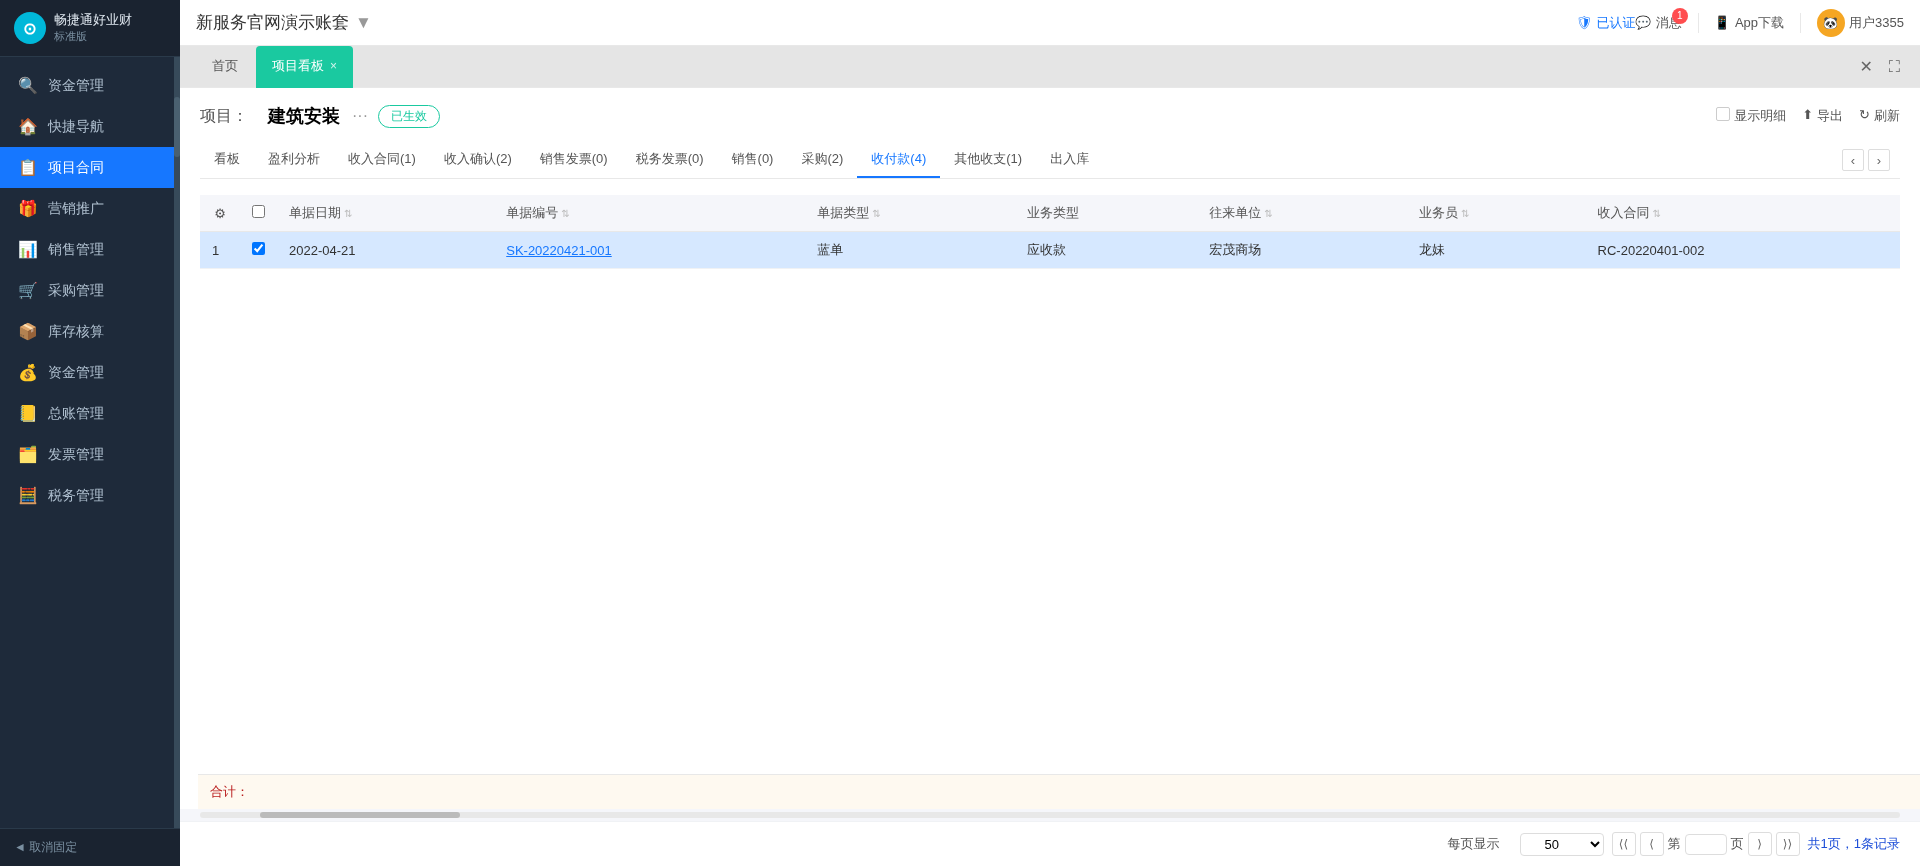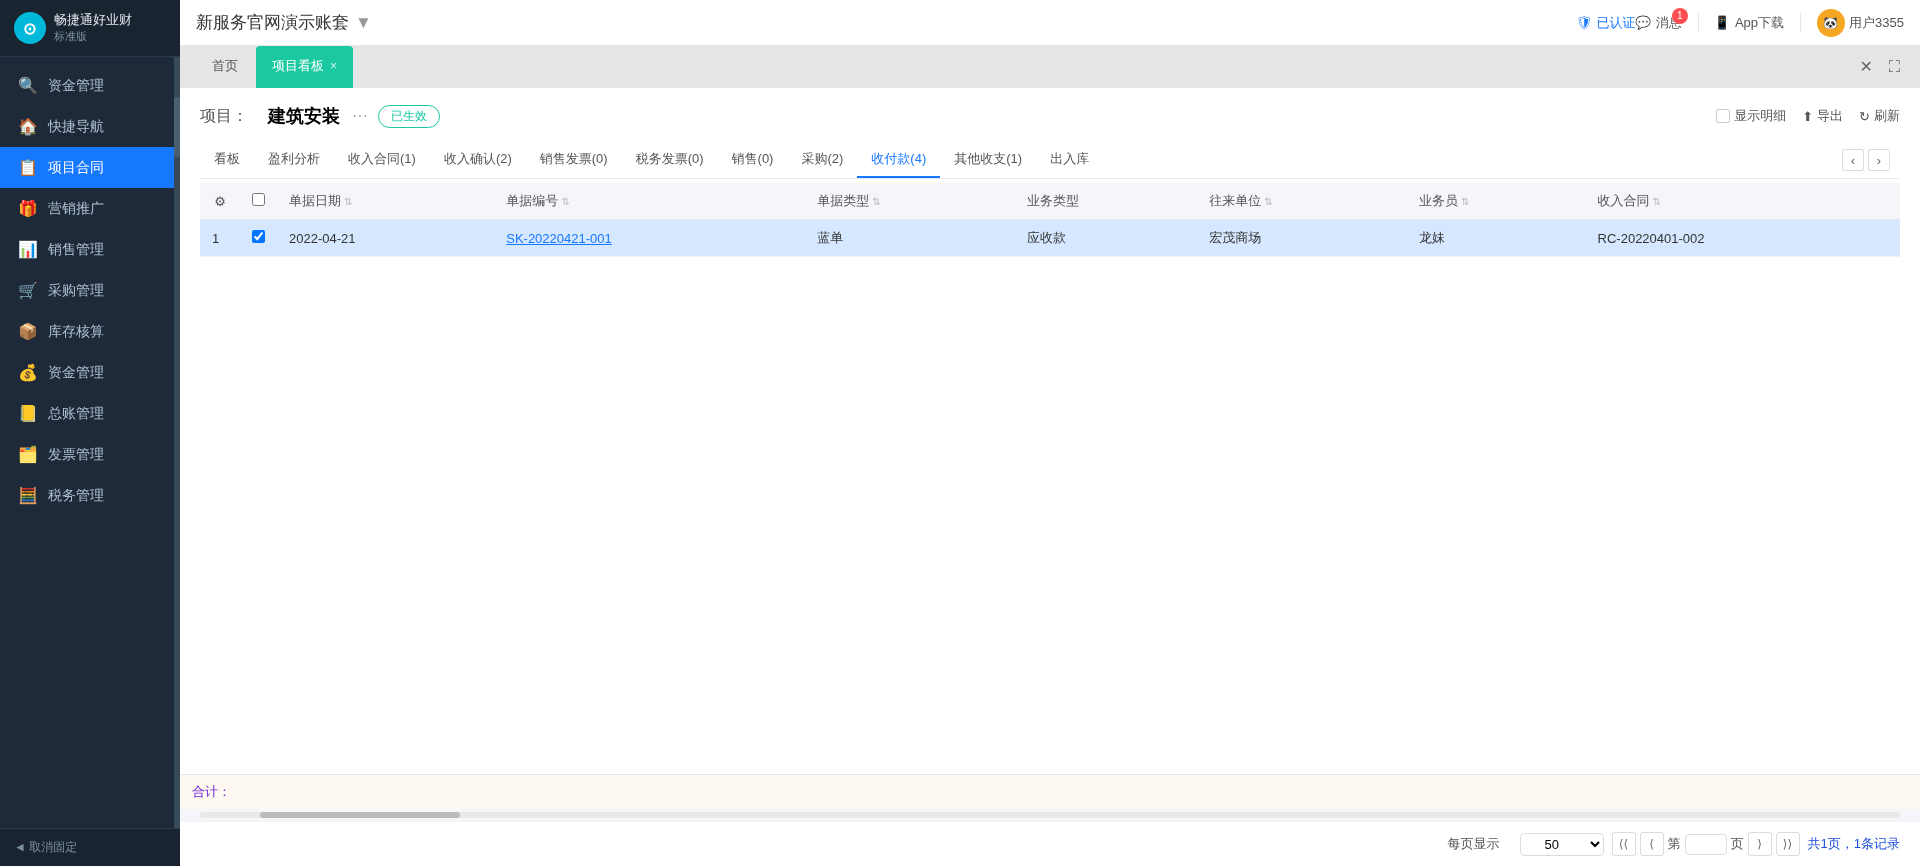--- a/index.html
+++ b/index.html
@@ -222,34 +222,33 @@
       font-size: 12px;
     }
     .project-header-right {
       margin-left: auto;
       display: flex;
       align-items: center;
       gap: 16px;
     }
     .header-action {
       display: flex;
-      align-items: center;
       gap: 4px;
       cursor: pointer;
       color: #555;
       font-size: 13px;
     }
     .checkbox-inline { width: 14px; height: 14px; border: 1px solid #ccc; border-radius: 2px; display: inline-block; }
 
     
     .sub-tabs {
       display: flex;
       align-items: center;
       border-bottom: 1px solid #e8e8e8;
-      margin-bottom: 4px;
+      margin-bottom: 16px;
       gap: 0;
       padding-right: 10px;
     }
     .sub-tab {
       padding: 8px 14px;
       cursor: pointer;
       font-size: 13px;
       color: #555;
       border-bottom: 2px solid transparent;
       white-space: nowrap;
@@ -327,24 +326,25 @@
 
     
     .settings-col { text-align: center; }
 
     
     .table-footer {
       background: #fef9f0;
       border-top: 1px solid #e8e8e8;
       padding: 8px 12px;
       font-size: 13px;
-      color: #6d28d9;
+      color: #b91c1c;
       display: flex;
       align-items: center;
       flex-shrink: 0;
+      margin-left: 18px;
     }
 
     
     .scrollbar-row {
       height: 12px;
       background: #f5f6fa;
       display: flex;
       align-items: center;
       padding: 0 20px;
       flex-shrink: 0;

